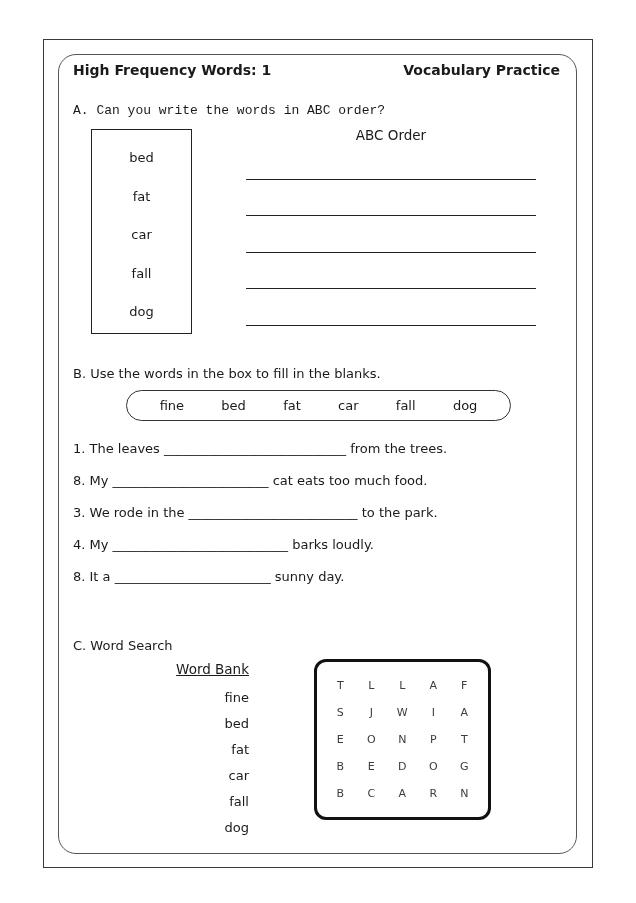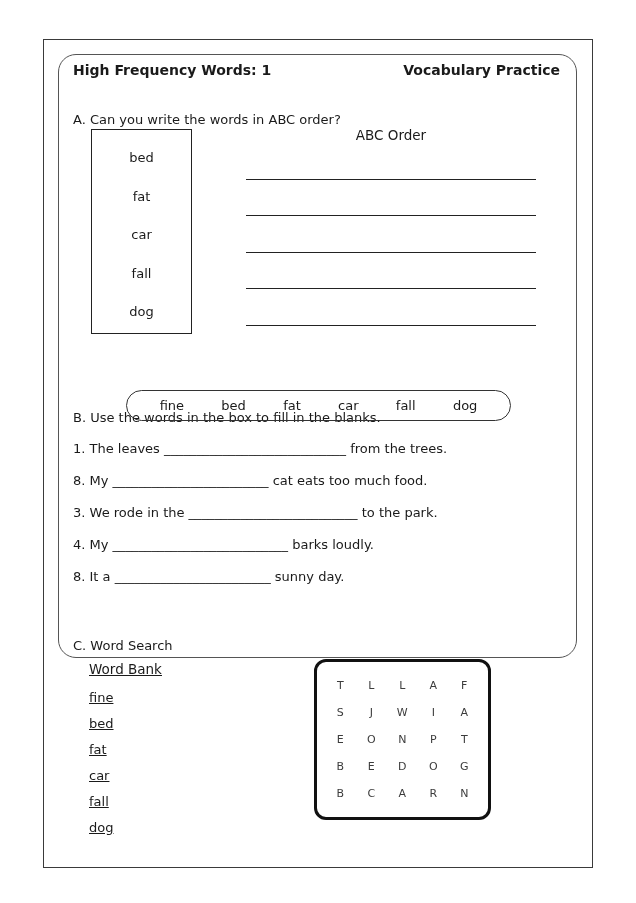--- a/index.html
+++ b/index.html
@@ -16,21 +16,21 @@
 
   .page-border {
     position: absolute;
     left: 43px; top: 39px;
     width: 550px; height: 829px;
     border: 1px solid #3a3a3a;
   }
   .card {
     position: absolute;
     left: 58px; top: 54px;
-    width: 519px; height: 604px;
+    width: 519px; height: 800px;
     border: 1px solid #555;
     border-radius: 18px;
     background: #fff;
   }
 
   .header-row {
     position: absolute;
     left: 14px; right: 16px; top: 7px;
     display: flex;
     justify-content: space-between;
@@ -38,22 +38,22 @@
     font-weight: bold;
     white-space: nowrap;
   }
 
   .prompt {
     position: absolute;
     left: 14px;
     font-size: 13px;
     white-space: nowrap;
   }
-  .prompt-a { top: 57px; }
-  .prompt-b { top: 311px; margin-top: 44px; }
+  .prompt-a { top: 48px; font-family: Liberation Mono, monospace; }
+  .prompt-b { top: 311px; }
   .prompt-c { top: 583px; }
 
   .word-box {
     position: absolute;
     left: 32px; top: 74px;
     width: 101px; height: 205px;
     border: 1px solid #222;
     display: flex;
     flex-direction: column;
     justify-content: space-between;
@@ -94,22 +94,21 @@
     position: absolute;
     left: 14px;
     font-size: 13px;
     white-space: nowrap;
   }
 
   .bank-col {
     position: absolute;
     left: 30px; top: 606px;
     width: 160px;
-    text-align: left;
-    text-decoration: underline;
+    text-align: right;
   }
   .bank-title {
     font-size: 13.5px;
     text-decoration: underline;
     margin-bottom: 8px;
   }
   .bank-word {
     font-size: 13px;
     line-height: 26px;
   }

